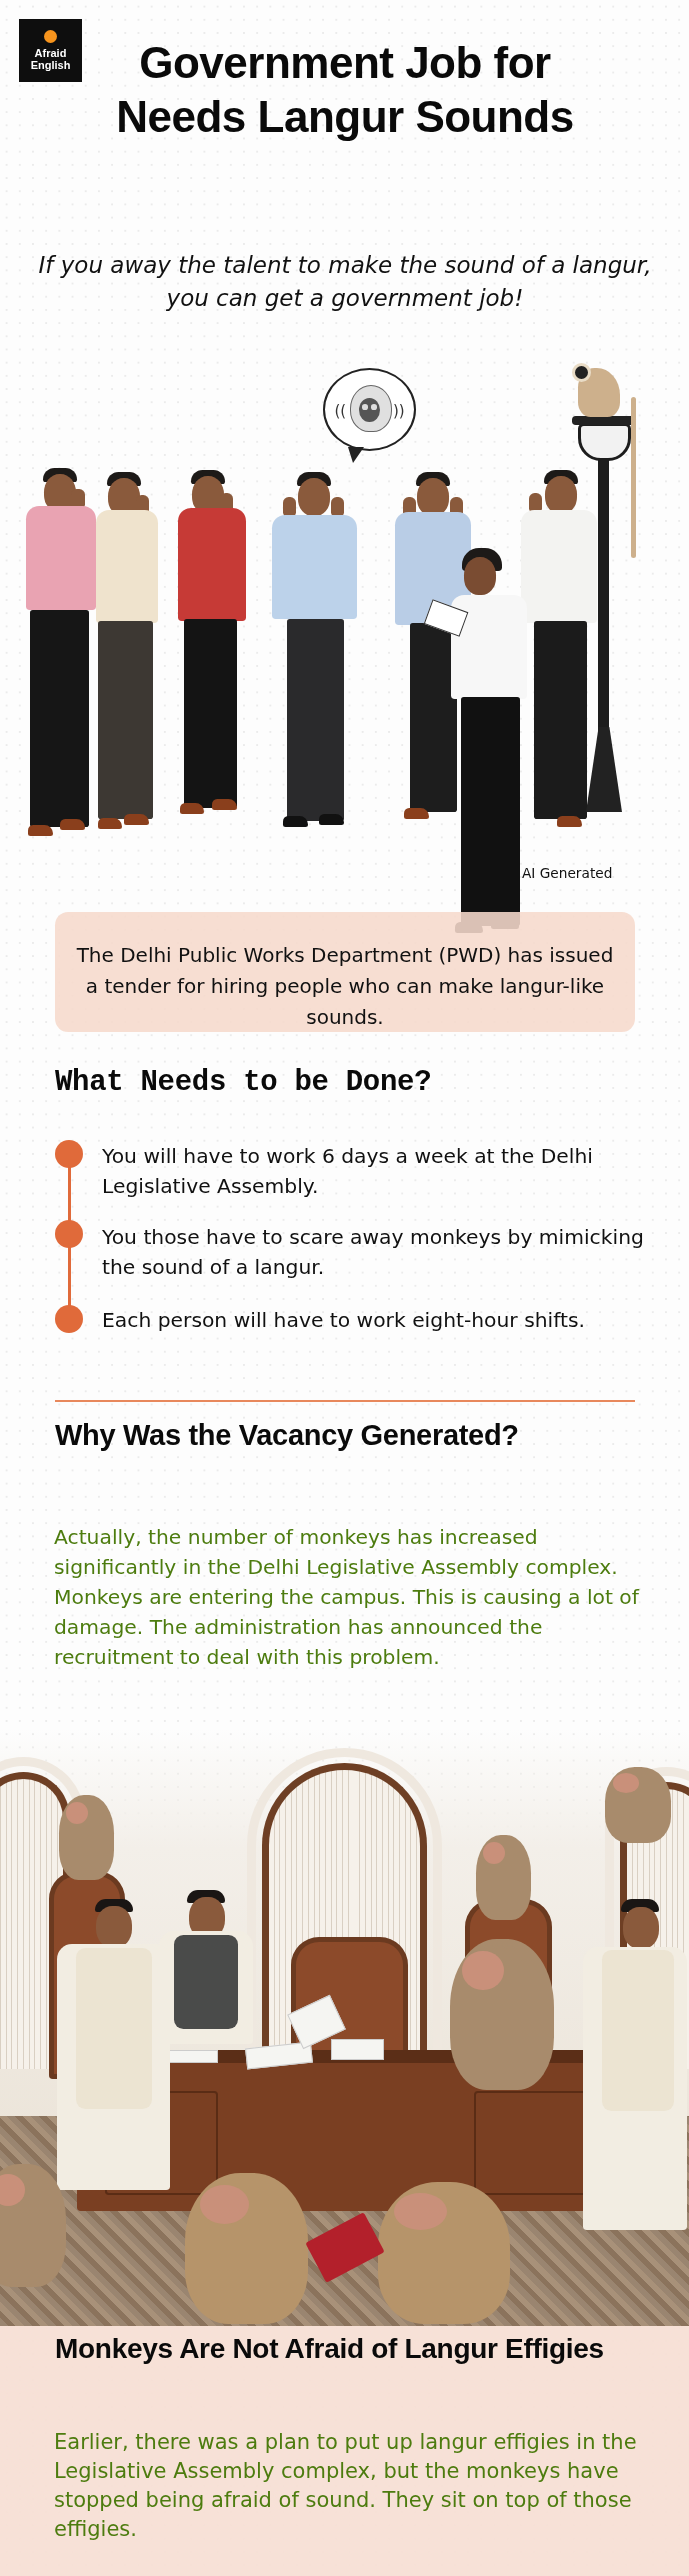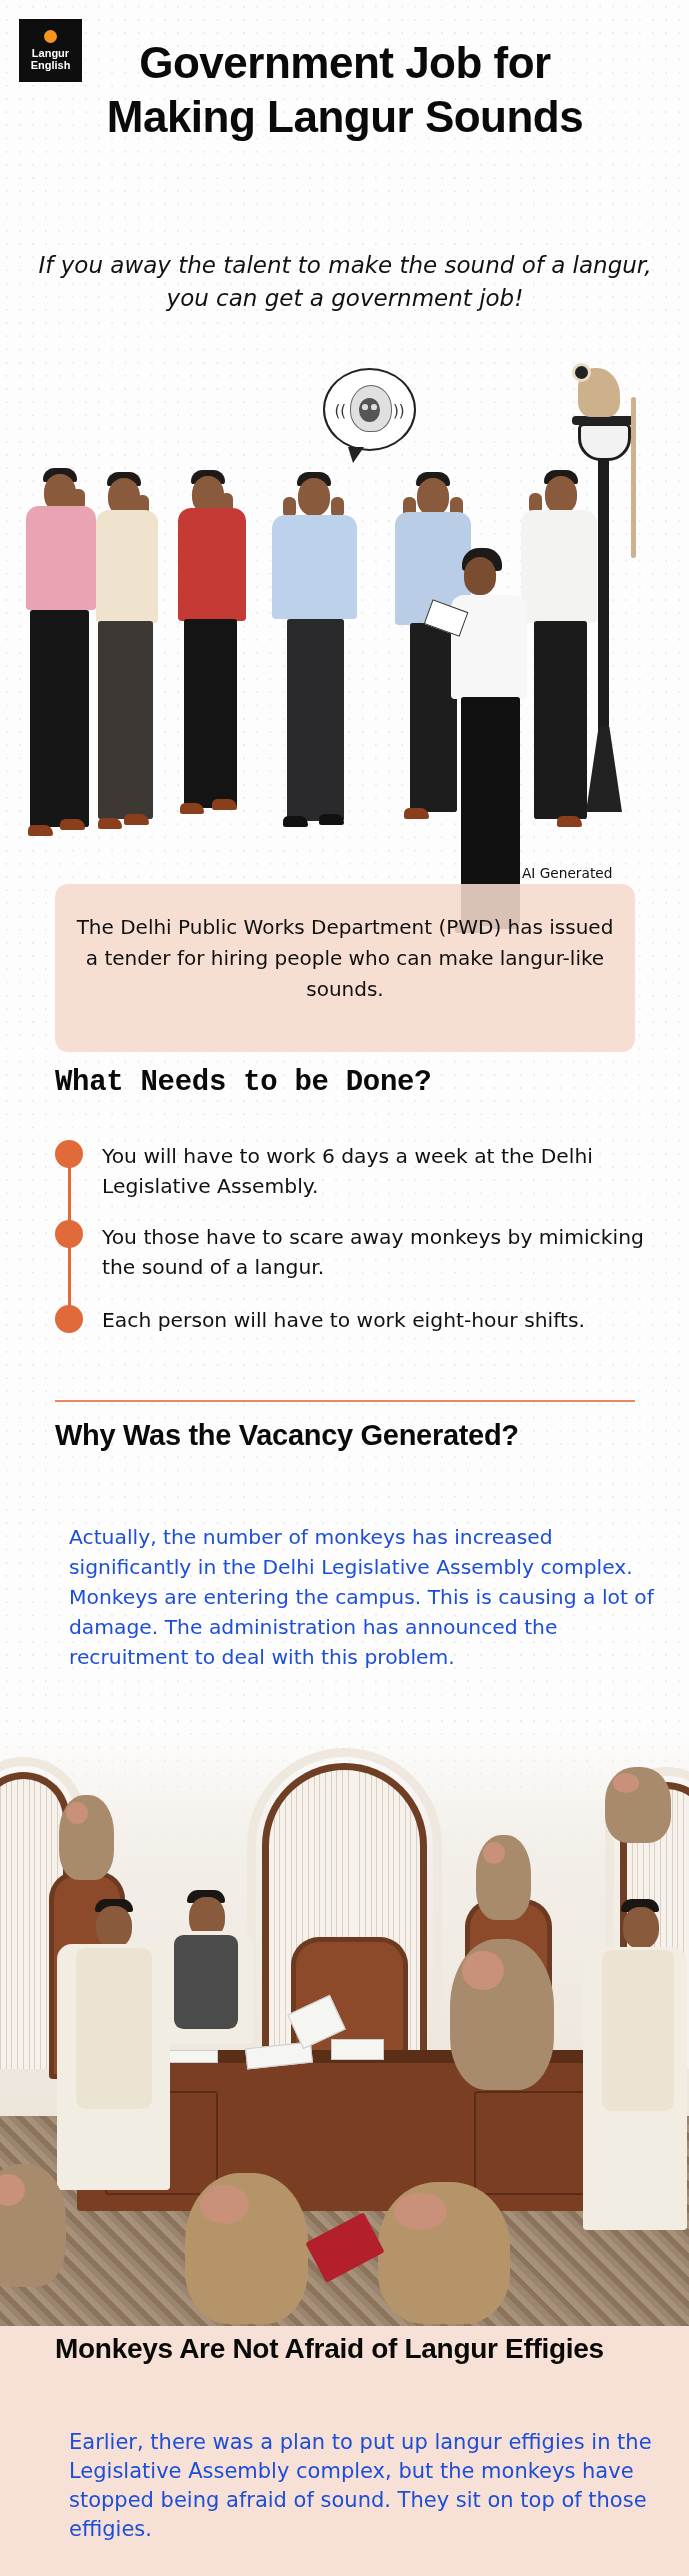--- a/index.html
+++ b/index.html
@@ -74,21 +74,21 @@
   .langur-face { position: absolute; left: 572px; top: 3.8px; width: 19px; height: 19px; background: #222; border-radius: 50%; border: 3.8px solid #e9dcc6; }
   .langur-tail { position: absolute; left: 631px; top: 38px; width: 4.7px; height: 161px; background: #cdb08c; border-radius: 2.8px; }
 
   .ai-label {
     position: absolute; left: 522px; top: 865px; font-family: "DejaVu Sans", sans-serif;
     font-size: 13.7px; color: #111;
   }
 
   
   .info-box {
-    position: absolute; left: 55px; top: 884px; width: 580px; height: 168px;
+    position: absolute; left: 55px; top: 912px; width: 580px; height: 120px;
     background: rgba(246, 217, 204, 0.88); border-radius: 13.2px;
   }
   .info-box p {
     position: absolute; left: 19px; top: 28px; width: 542px; text-align: center;
     font-family: "DejaVu Sans", sans-serif; font-size: 20px; line-height: 31px; color: #111;
   }
 
   
   .h2 {
     position: absolute; font-family: "Liberation Sans", sans-serif; font-weight: 700;
@@ -98,22 +98,22 @@
   .timeline-line { position: absolute; left: 68px; top: 1154px; width: 2.8px; height: 166px; background: #e06a3a; }
   .bullet-dot { position: absolute; left: 55px; width: 28px; height: 28px; border-radius: 50%; background: #e06a3a; }
   .bullet-text {
     position: absolute; left: 102px; width: 548px; font-family: "DejaVu Sans", sans-serif;
     font-size: 20.3px; line-height: 30px; color: #111;
   }
   .divider { position: absolute; left: 55px; top: 1400px; width: 580px; height: 1.9px; background: #e8885c; }
 
   .sec-why { left: 55px; top: 1417px; line-height: 36px; width: 567px; }
   .para {
-    position: absolute; left: 69px; width: 586px; font-family: "DejaVu Sans", sans-serif;
-    font-size: 20.3px; line-height: 30px; color: #1d4ed8;
+    position: absolute; left: 54px; width: 586px; font-family: "DejaVu Sans", sans-serif;
+    font-size: 20.3px; line-height: 30px; color: #4d7c0f;
   }
   .para-why { top: 1522px; }
 
   
   .scene2 { position: absolute; left: 0; top: 1729px; width: 690px; height: 597px; overflow: hidden; }
   .scene2 .wall { position: absolute; left: 0; top: 0; width: 690px; height: 397px;
     background: linear-gradient(180deg, rgba(255,255,255,0) 0%, #f3efe9 30%, #ece5da 100%); }
   .scene2 .floor { position: absolute; left: 0; top: 387px; width: 690px; height: 210px;
     background: repeating-linear-gradient(45deg, #9a8570 0 5.7px, #8b735c 5.7px 11.3px, #a89179 11.3px 17px); }
   .arch { position: absolute; border: 9.4px solid #efe8df; border-bottom: none; border-radius: 113px 113px 0 0; }
@@ -139,26 +139,26 @@
   }
   .sec-effigy { left: 55px; top: 2329px; width: 605px; line-height: 40px; font-size: 28px; }
   .para-effigy { top: 2428px; width: 595px; line-height: 29px; font-size: 21px; }
 </style>
 </head>
 <body>
 
 <div class="logo">
   <div class="dot"></div>
   <div class="txt">
-    <div>Langur</div>
+    <div>Afraid</div>
     <div>English</div>
   </div>
 </div>
 
-<h1 class="title">Government Job for Making Langur Sounds</h1>
+<h1 class="title">Government Job for Needs Langur Sounds</h1>
 <p class="subtitle">If you away the talent to make the sound of a langur, you can get a government job!</p>
 
 <div class="scene1">
 
   <div class="bubble">
     <span class="wave" style="left:9.4px;">((</span>
     <div class="face">
       <div class="mask">
         <div class="eye" style="left:2.8px;"></div>
         <div class="eye" style="left:12.3px;"></div>

